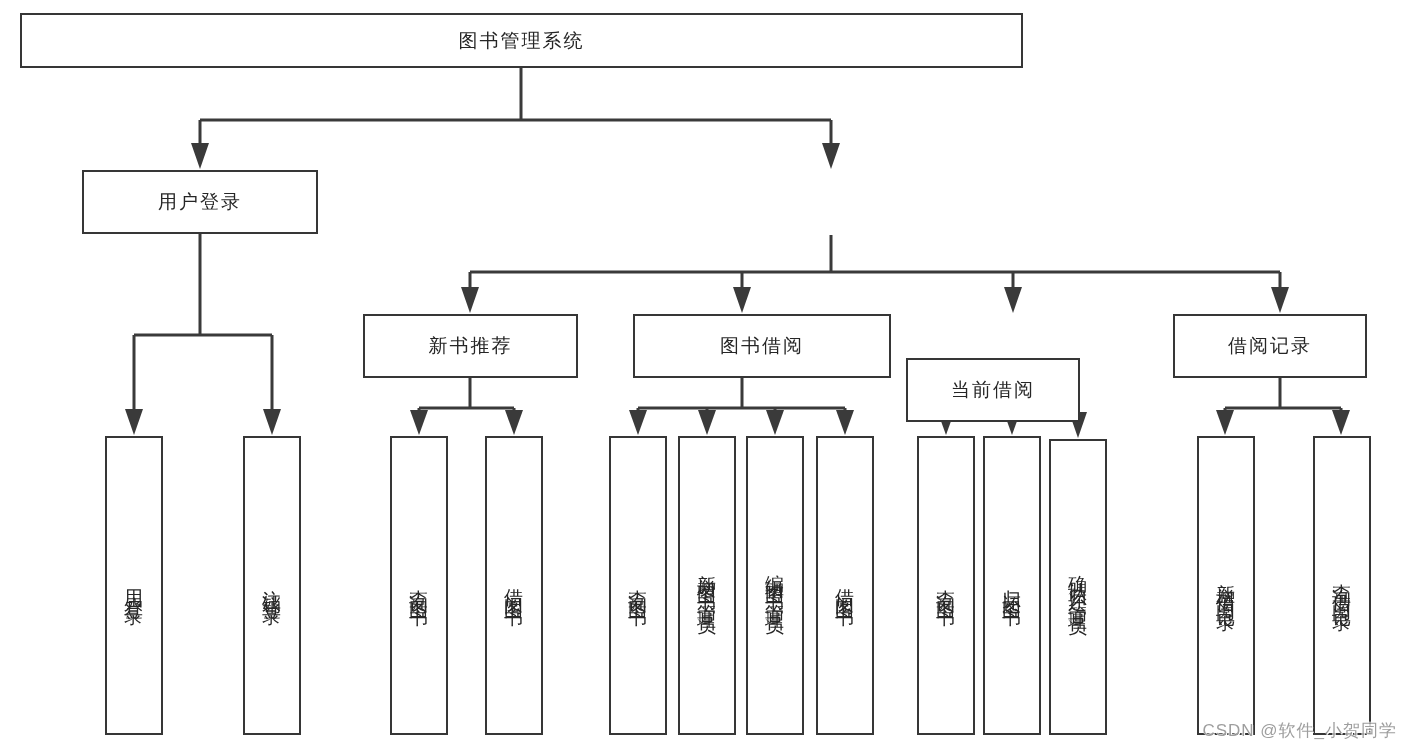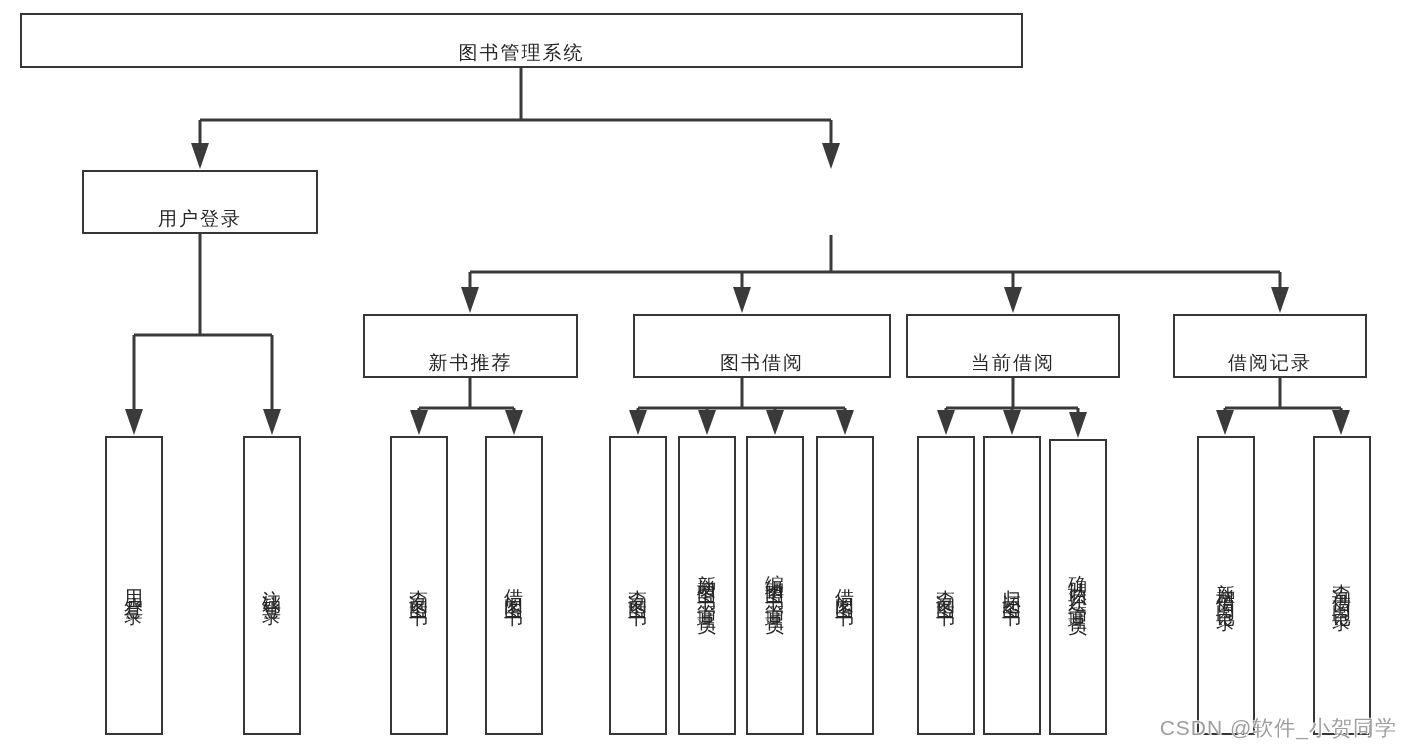--- a/index.html
+++ b/index.html
@@ -24,56 +24,56 @@
     background: #ffffff;
     border: 2.5px solid #363636;
     color: #262626;
     display: flex;
     align-items: center;
     justify-content: center;
     font-size: 19px;
     letter-spacing: 2px;
     white-space: nowrap;
   }
-  .hbox { text-align: center; align-items: flex-end; }
+  .hbox { text-align: center; }
   .vbox {
     writing-mode: vertical-rl;
     letter-spacing: 6px;
     font-size: 19px;
     line-height: 1;
   }
   .vbox span { display: inline-block; }
   
   .lvl1 { left: 20px;  top: 13px;  width: 1003px; height: 55px; }
   .lvl2a{ left: 82px;  top: 170px; width: 236px;  height: 64px; }
   .lvl2b{ left: 713px; top: 170px; width: 237px;  height: 65px; }
   .lvl3 { top: 314px; height: 64px; }
   .g0 { left: 363px;  width: 215px; }
   .g1 { left: 633px;  width: 258px; }
-  .g2 { left: 906px;  width: 214px; }
+  .g2 { left: 906px;  width: 174px; margin-top: 44px; }
   .g3 { left: 1173px; width: 194px; }
   .leaf { top: 436px; width: 58px; height: 299px; }
   .v1  { left: 105px; }
   .v2  { left: 243px; }
   .v3  { left: 390px; }
   .v4  { left: 485px; }
   .v5  { left: 609px; }
   .v6  { left: 678px; }
   .v7  { left: 746px; }
   .v8  { left: 816px; }
   .v9  { left: 917px; }
   .v10 { left: 983px; }
   .v11 { left: 1049px; top: 439px; height: 296px; }
   .v12 { left: 1197px; }
   .v13 { left: 1313px; }
   #watermark {
     position: absolute;
     right: 8px;
     bottom: 5px;
-    font-size: 21px;
+    font-size: 17px;
     color: #9e9e9e;
     letter-spacing: 1px;
     text-shadow: 1px 1px 0 #ffffff, -1px -1px 0 rgba(255,255,255,0.8);
     z-index: 5;
   }
 </style>
 </head>
 <body>
 
 <div id="stage">

